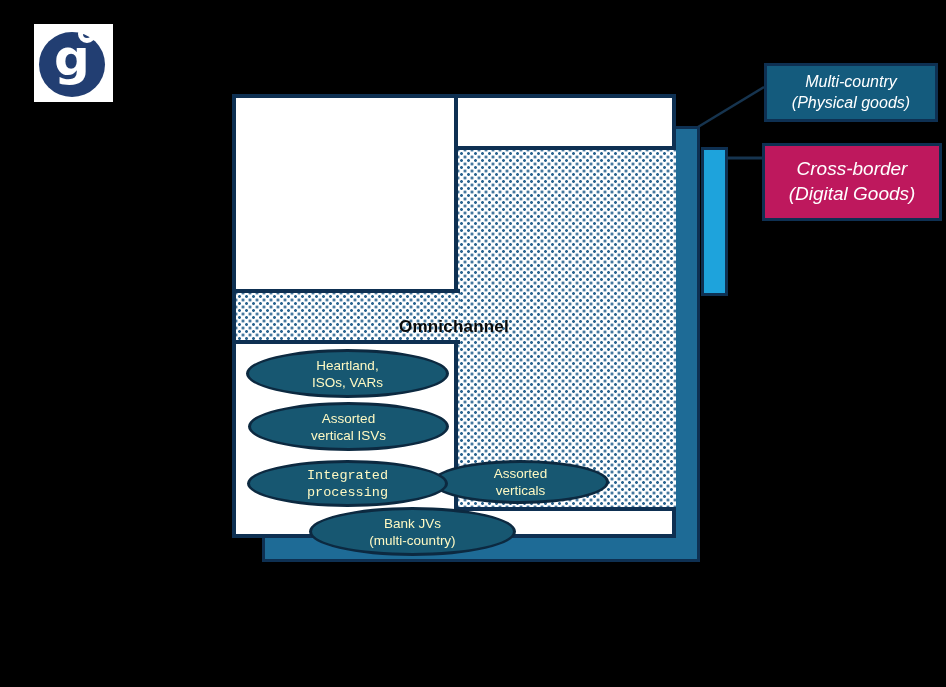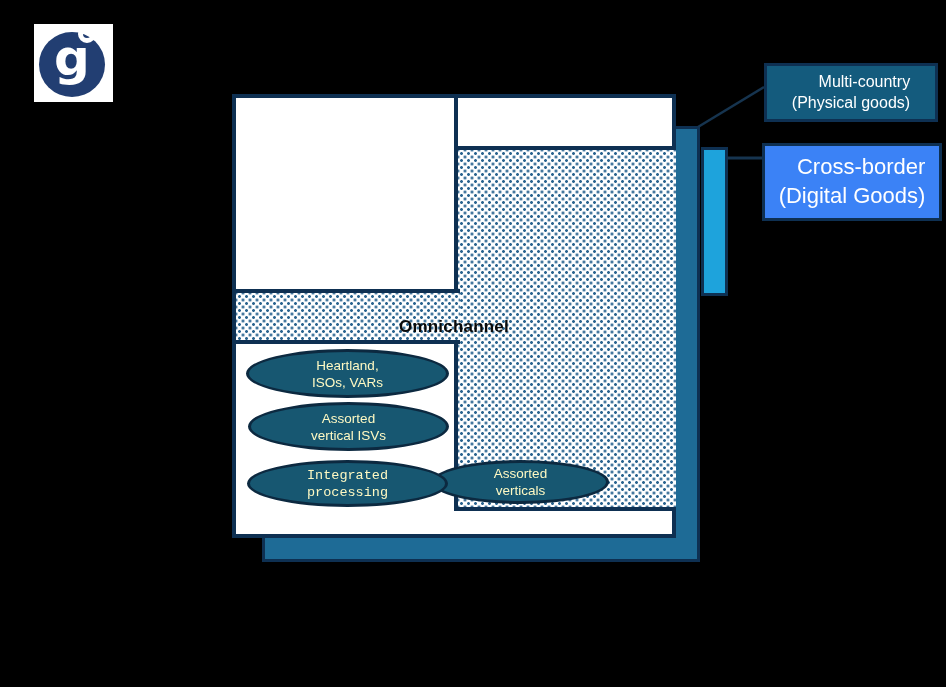--- a/index.html
+++ b/index.html
@@ -48,26 +48,26 @@
     color:#fef9c3;font-size:13.5px;line-height:1.26;white-space:pre-line;}
   .e1{left:246px;top:349px;width:203px;height:49px;z-index:6;}
   .e2{left:248px;top:402px;width:201px;height:49px;z-index:6;}
   .e3{left:247px;top:460px;width:201px;height:47px;z-index:6;font-family:Liberation Mono, monospace;}
   .e4{left:432px;top:460px;width:177px;height:44px;z-index:5;}
   .e5{left:309px;top:507px;width:207px;height:49px;z-index:7;}
 
   
   .light-bar{left:701px;top:147px;width:27px;height:149px;background:#1ea3dc;
     border:3px solid #0e3052;z-index:2;}
-  .callout{display:flex;align-items:center;justify-content:center;text-align:right;
-    color:#ffffff;border:3px solid #0e3052;white-space:pre-line;z-index:6;line-height:1.3;}
+  .callout{display:flex;align-items:center;justify-content:center;text-align:center;
+    color:#ffffff;border:3px solid #0e3052;white-space:pre-line;z-index:6;line-height:1.3;font-style:italic;}
   .callout-multi{left:764px;top:63px;width:174px;height:59px;background:#145b7d;
     font-size:16px;font-weight:500;}
-  .callout-cross{left:762px;top:143px;width:180px;height:78px;background:#3b82f6;
-    font-size:22px;font-weight:500;}
+  .callout-cross{left:762px;top:143px;width:180px;height:78px;background:#be185d;
+    font-size:19px;font-weight:500;}
   .connector-svg{left:0;top:0;width:946px;height:687px;z-index:5;pointer-events:none;}
 </style>
 </head>
 <body>
 
 <div class="stage">
 
   <div class="abs logo-box">
     <div class="abs logo-circle">
       <span class="logo-g">g</span>
@@ -85,20 +85,22 @@
   <div class="abs omni-label">Omnichannel</div>
 
   <div class="abs ell e1">Heartland,
 ISOs, VARs</div>
   <div class="abs ell e2">Assorted
 vertical ISVs</div>
   <div class="abs ell e4">Assorted
 verticals</div>
   <div class="abs ell e3">Integrated
 processing</div>
+  <div class="abs ell e5">Bank JVs
+(multi-country)</div>
 
   <div class="abs light-bar"></div>
   <svg class="abs connector-svg">
     <line x1="698" y1="127" x2="764" y2="87" stroke="#16344f" stroke-width="2.5"></line>
     <line x1="727" y1="158" x2="763" y2="158" stroke="#16344f" stroke-width="3"></line>
   </svg>
 
   <div class="abs callout callout-multi">Multi-country
 (Physical goods)</div>
   <div class="abs callout callout-cross">Cross-border

